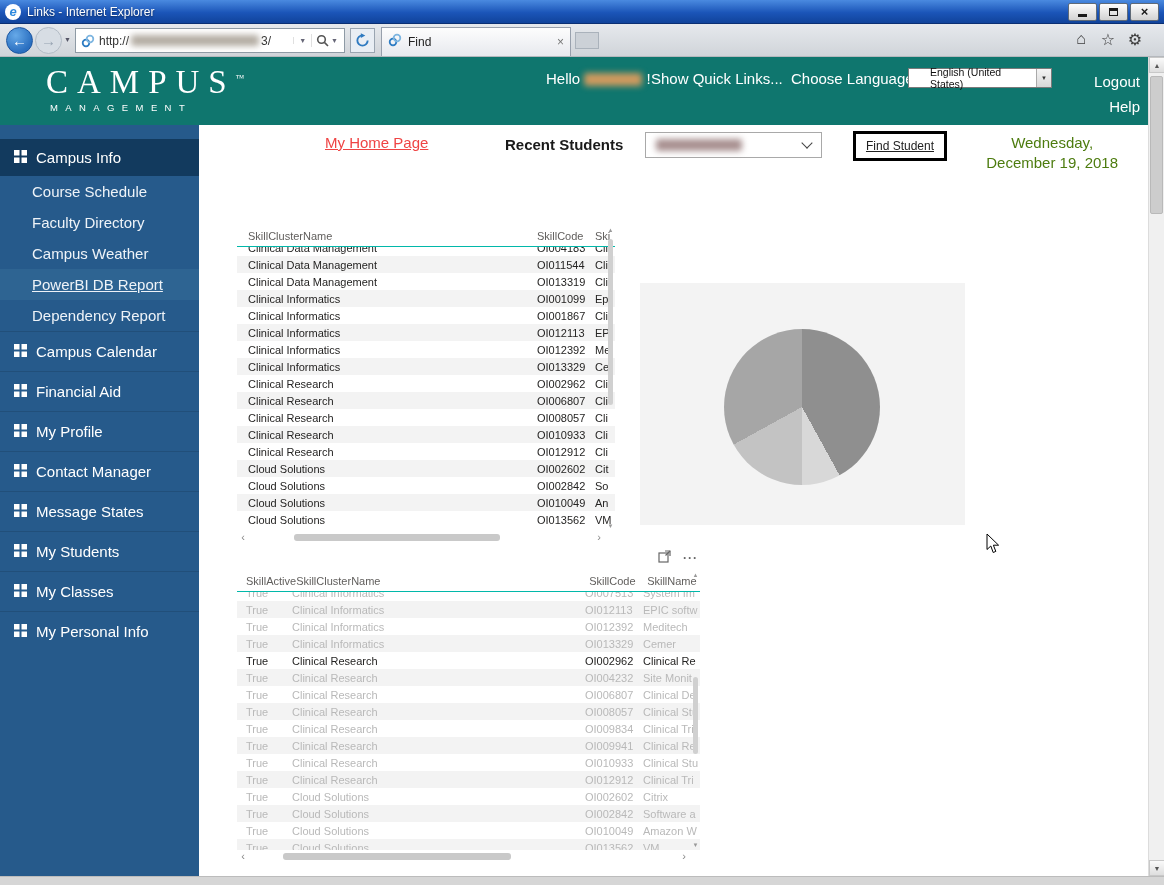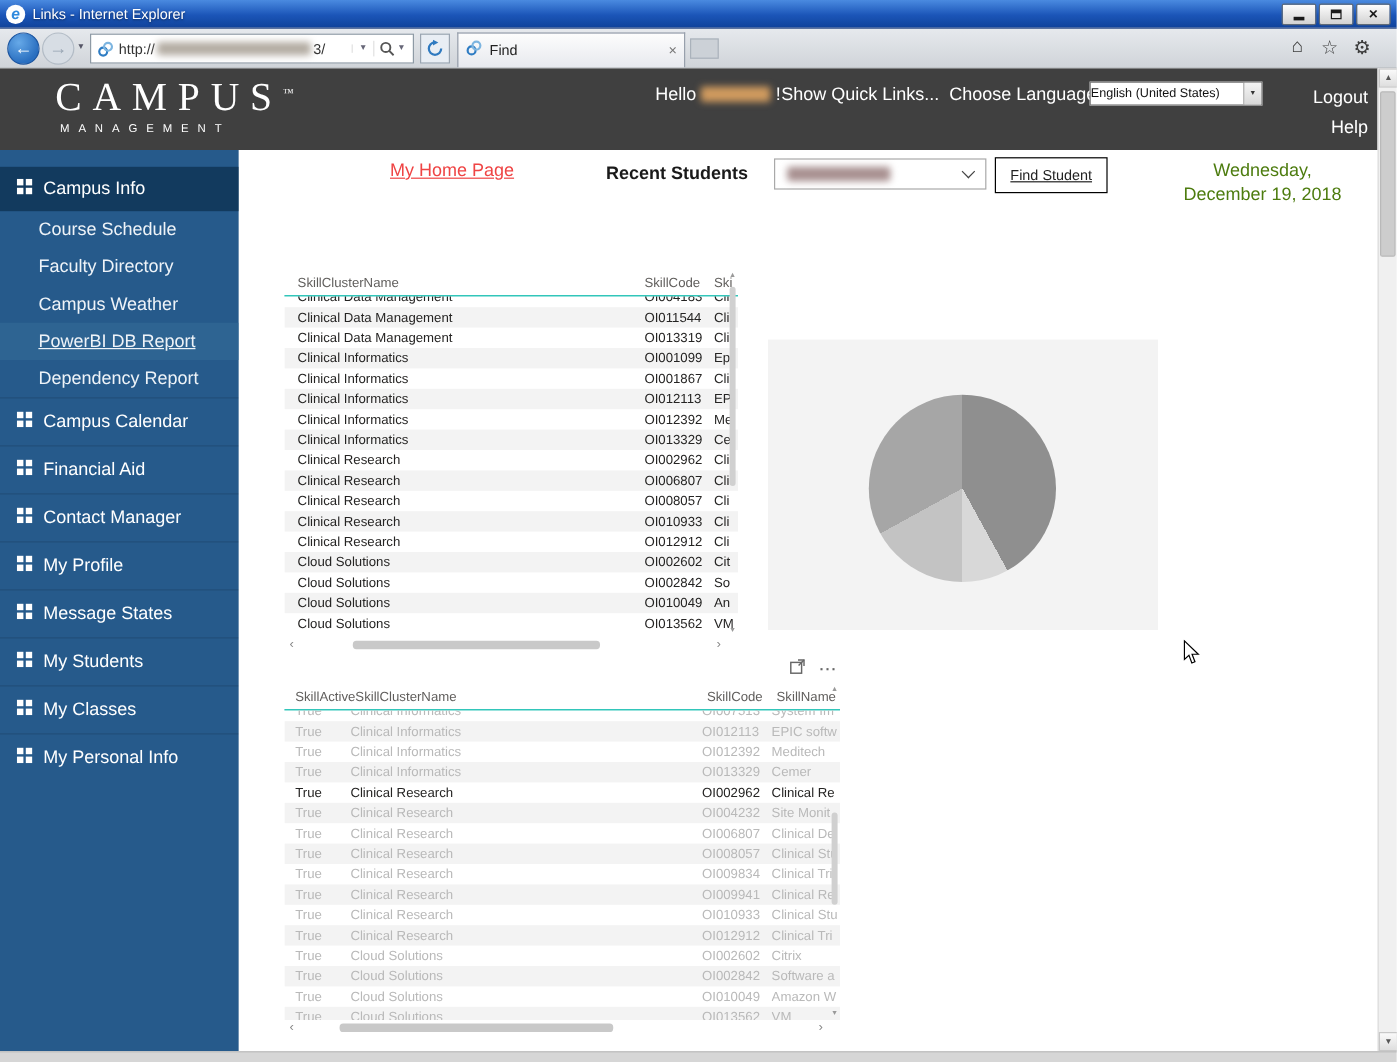--- a/index.html
+++ b/index.html
@@ -43,31 +43,31 @@
     border:1px solid #9aa5b1;display:flex;align-items:center;justify-content:center;}
   .ie-tab{position:absolute;left:381px;top:3px;width:190px;height:29px;
     background:linear-gradient(#fdfdfd,#e7e9ee);border:1px solid #98a0ac;border-bottom:none;
     display:flex;align-items:center;padding:0 6px;gap:6px;}
   .ie-tab .tab-label{font-size:12px;color:#222;flex:1;}
   .tab-close{font-size:12px;color:#777;}
   .newtab-btn{position:absolute;left:575px;top:8px;width:24px;height:17px;background:#ccd1d7;border:1px solid #aab2bb;}
   .tb-icons{position:absolute;right:20px;top:6px;display:flex;gap:9px;font-size:16px;color:#3c3c3c;}
   .tb-icons span{width:18px;text-align:center;}
   
-  .app-header{position:absolute;left:0;top:57px;right:16px;height:68px;background:#404040;color:#fff;}
+  .app-header{position:absolute;left:0;top:57px;right:16px;height:68px;background:#0f766e;color:#fff;}
   .logo{position:absolute;left:46px;top:9px;}
   .logo-main{font-family:"Liberation Serif","DejaVu Serif",serif;font-size:33px;letter-spacing:9px;line-height:1;}
   .logo-main sup{font-size:9px;letter-spacing:0;}
   .logo-sub{font-size:9.5px;letter-spacing:7.4px;margin-top:3px;padding-left:4px;}
   .greet{position:absolute;left:546px;top:13px;font-size:15px;}
   .name-redacted{width:58px;height:13px;background:#cf9a5e;vertical-align:-2px;}
   .quick-links{position:absolute;left:651px;top:13px;font-size:15px;cursor:pointer;}
   .lang-label{position:absolute;left:791px;top:13px;font-size:15px;}
   .lang-select{position:absolute;left:908px;top:11px;width:144px;height:20px;background:#fff;
-    border:1px solid #7a7a7a;color:#111;font-size:10.5px;display:flex;align-items:center;padding-left:0;}
+    border:1px solid #7a7a7a;color:#111;font-size:10.5px;display:flex;align-items:center;padding-left:21px;}
   .lang-select .dd-btn{margin-left:auto;width:15px;height:100%;background:linear-gradient(#f4f4f4,#d8d8d8);
     border-left:1px solid #aaa;font-size:6px;color:#333;display:flex;align-items:center;justify-content:center;}
   .header-right{position:absolute;right:8px;top:12px;text-align:right;font-size:15px;line-height:25px;}
   .header-right span{display:block;cursor:pointer;}
   
   .sidebar{position:absolute;left:0;top:125px;width:199px;bottom:9px;background:#265a8b;padding-top:14px;color:#fff;}
   .side-header{height:37px;background:#123a5e;display:flex;align-items:center;gap:9px;padding-left:14px;font-size:15px;}
   .side-sub{height:31px;line-height:31px;padding-left:32px;font-size:15px;color:#eef3f8;cursor:pointer;}
   .side-sub.selected{background:#2e6492;}
   .side-sub.selected .side-sub-label{text-decoration:underline;}
@@ -75,21 +75,21 @@
     border-top:1px solid rgba(0,0,0,.12);cursor:pointer;}
   
   .main{position:absolute;left:199px;top:125px;right:16px;bottom:9px;background:#fff;overflow:hidden;}
   .home-link{position:absolute;left:126px;top:9px;font-size:15px;color:#ef4444;text-decoration:underline;cursor:pointer;}
   .recent-label{position:absolute;left:306px;top:11px;font-size:15px;font-weight:bold;color:#1a1a1a;}
   .student-select{position:absolute;left:446px;top:7px;width:177px;height:26px;border:1px solid #a9a9a9;
     background:#fff;display:flex;align-items:center;padding:0 10px;}
   .student-redacted{width:86px;height:12px;background:#a89090;}
   .sel-chevron{margin-left:auto;width:8px;height:8px;border-right:1.5px solid #444;border-bottom:1.5px solid #444;
     transform:rotate(45deg);margin-top:-4px;}
-  .find-btn{position:absolute;left:630px;top:6px;width:94px;height:30px;background:#fff;border:1px solid #000000;
+  .find-btn{position:absolute;left:654px;top:6px;width:94px;height:30px;background:#fff;border:3px solid #000000;
     font-size:12px;color:#222;text-decoration:underline;font-family:inherit;cursor:pointer;}
   .date-box{position:absolute;right:30px;top:8px;font-size:15px;color:#4d7c0f;text-align:center;line-height:20px;}
   
   .pbi-table{position:absolute;background:#fff;}
   .tbl1{left:38px;top:100px;width:378px;height:319px;}
   .tbl2{left:38px;top:445px;width:463px;height:293px;}
   .pbi-head{display:flex;height:22px;align-items:center;border-bottom:1px solid #01B8AA;
     font-size:11px;color:#605e5c;overflow:hidden;}
   .pbi-body{overflow:hidden;}
   .tbl1 .pbi-body{height:284px;}
@@ -283,35 +283,35 @@
         <span>
           <svg width="13" height="13" viewBox="0 0 13 13">
             <g fill="#ffffff">
               <rect x="0" y="0" width="5.5" height="5.5"></rect>
               <rect x="7.5" y="0" width="5.5" height="5.5"></rect>
               <rect x="0" y="7.5" width="5.5" height="5.5"></rect>
               <rect x="7.5" y="7.5" width="5.5" height="5.5"></rect>
             </g>
           </svg>
         </span>
+        <span>My Profile</span>
+      </div>
+
+      <div class="side-item">
+        <span>
+          <svg width="13" height="13" viewBox="0 0 13 13">
+            <g fill="#ffffff">
+              <rect x="0" y="0" width="5.5" height="5.5"></rect>
+              <rect x="7.5" y="0" width="5.5" height="5.5"></rect>
+              <rect x="0" y="7.5" width="5.5" height="5.5"></rect>
+              <rect x="7.5" y="7.5" width="5.5" height="5.5"></rect>
+            </g>
+          </svg>
+        </span>
         <span>Contact Manager</span>
-      </div>
-
-      <div class="side-item">
-        <span>
-          <svg width="13" height="13" viewBox="0 0 13 13">
-            <g fill="#ffffff">
-              <rect x="0" y="0" width="5.5" height="5.5"></rect>
-              <rect x="7.5" y="0" width="5.5" height="5.5"></rect>
-              <rect x="0" y="7.5" width="5.5" height="5.5"></rect>
-              <rect x="7.5" y="7.5" width="5.5" height="5.5"></rect>
-            </g>
-          </svg>
-        </span>
-        <span>My Profile</span>
       </div>
 
       <div class="side-item">
         <span>
           <svg width="13" height="13" viewBox="0 0 13 13">
             <g fill="#ffffff">
               <rect x="0" y="0" width="5.5" height="5.5"></rect>
               <rect x="7.5" y="0" width="5.5" height="5.5"></rect>
               <rect x="0" y="7.5" width="5.5" height="5.5"></rect>
               <rect x="7.5" y="7.5" width="5.5" height="5.5"></rect>

